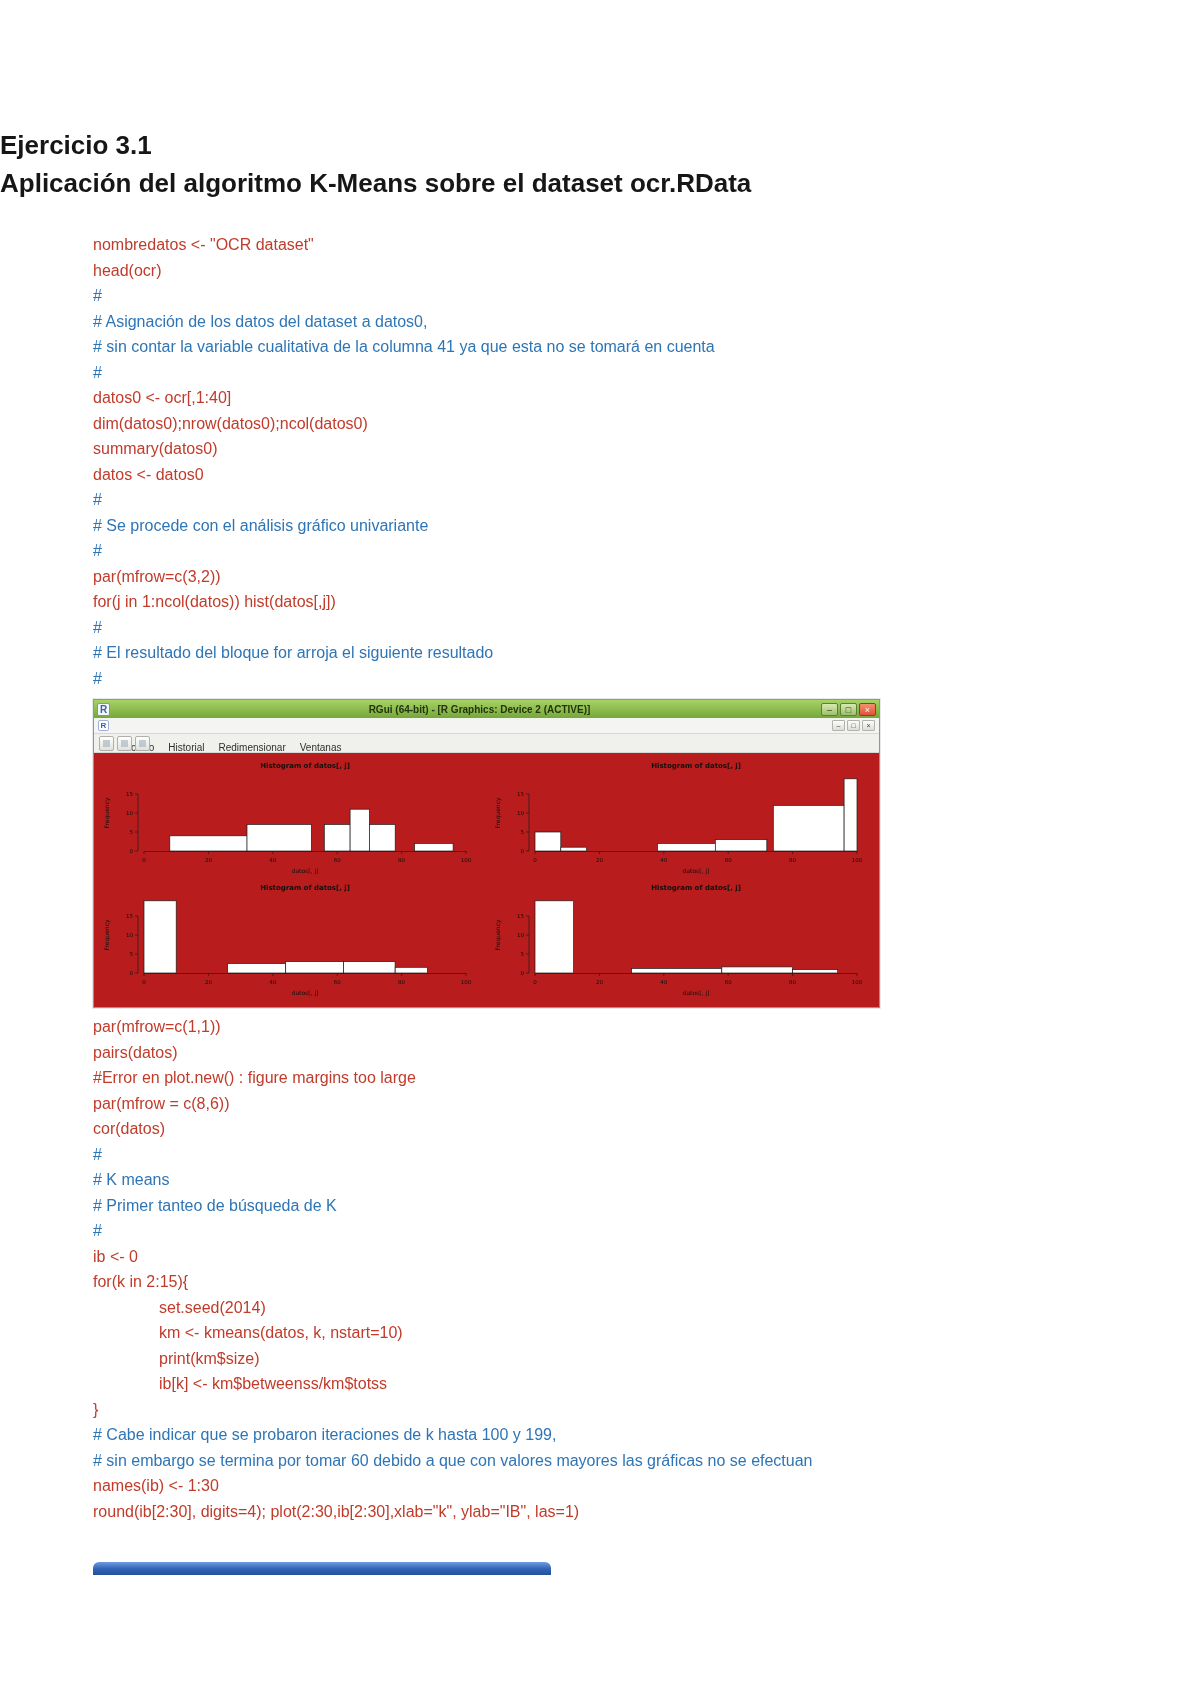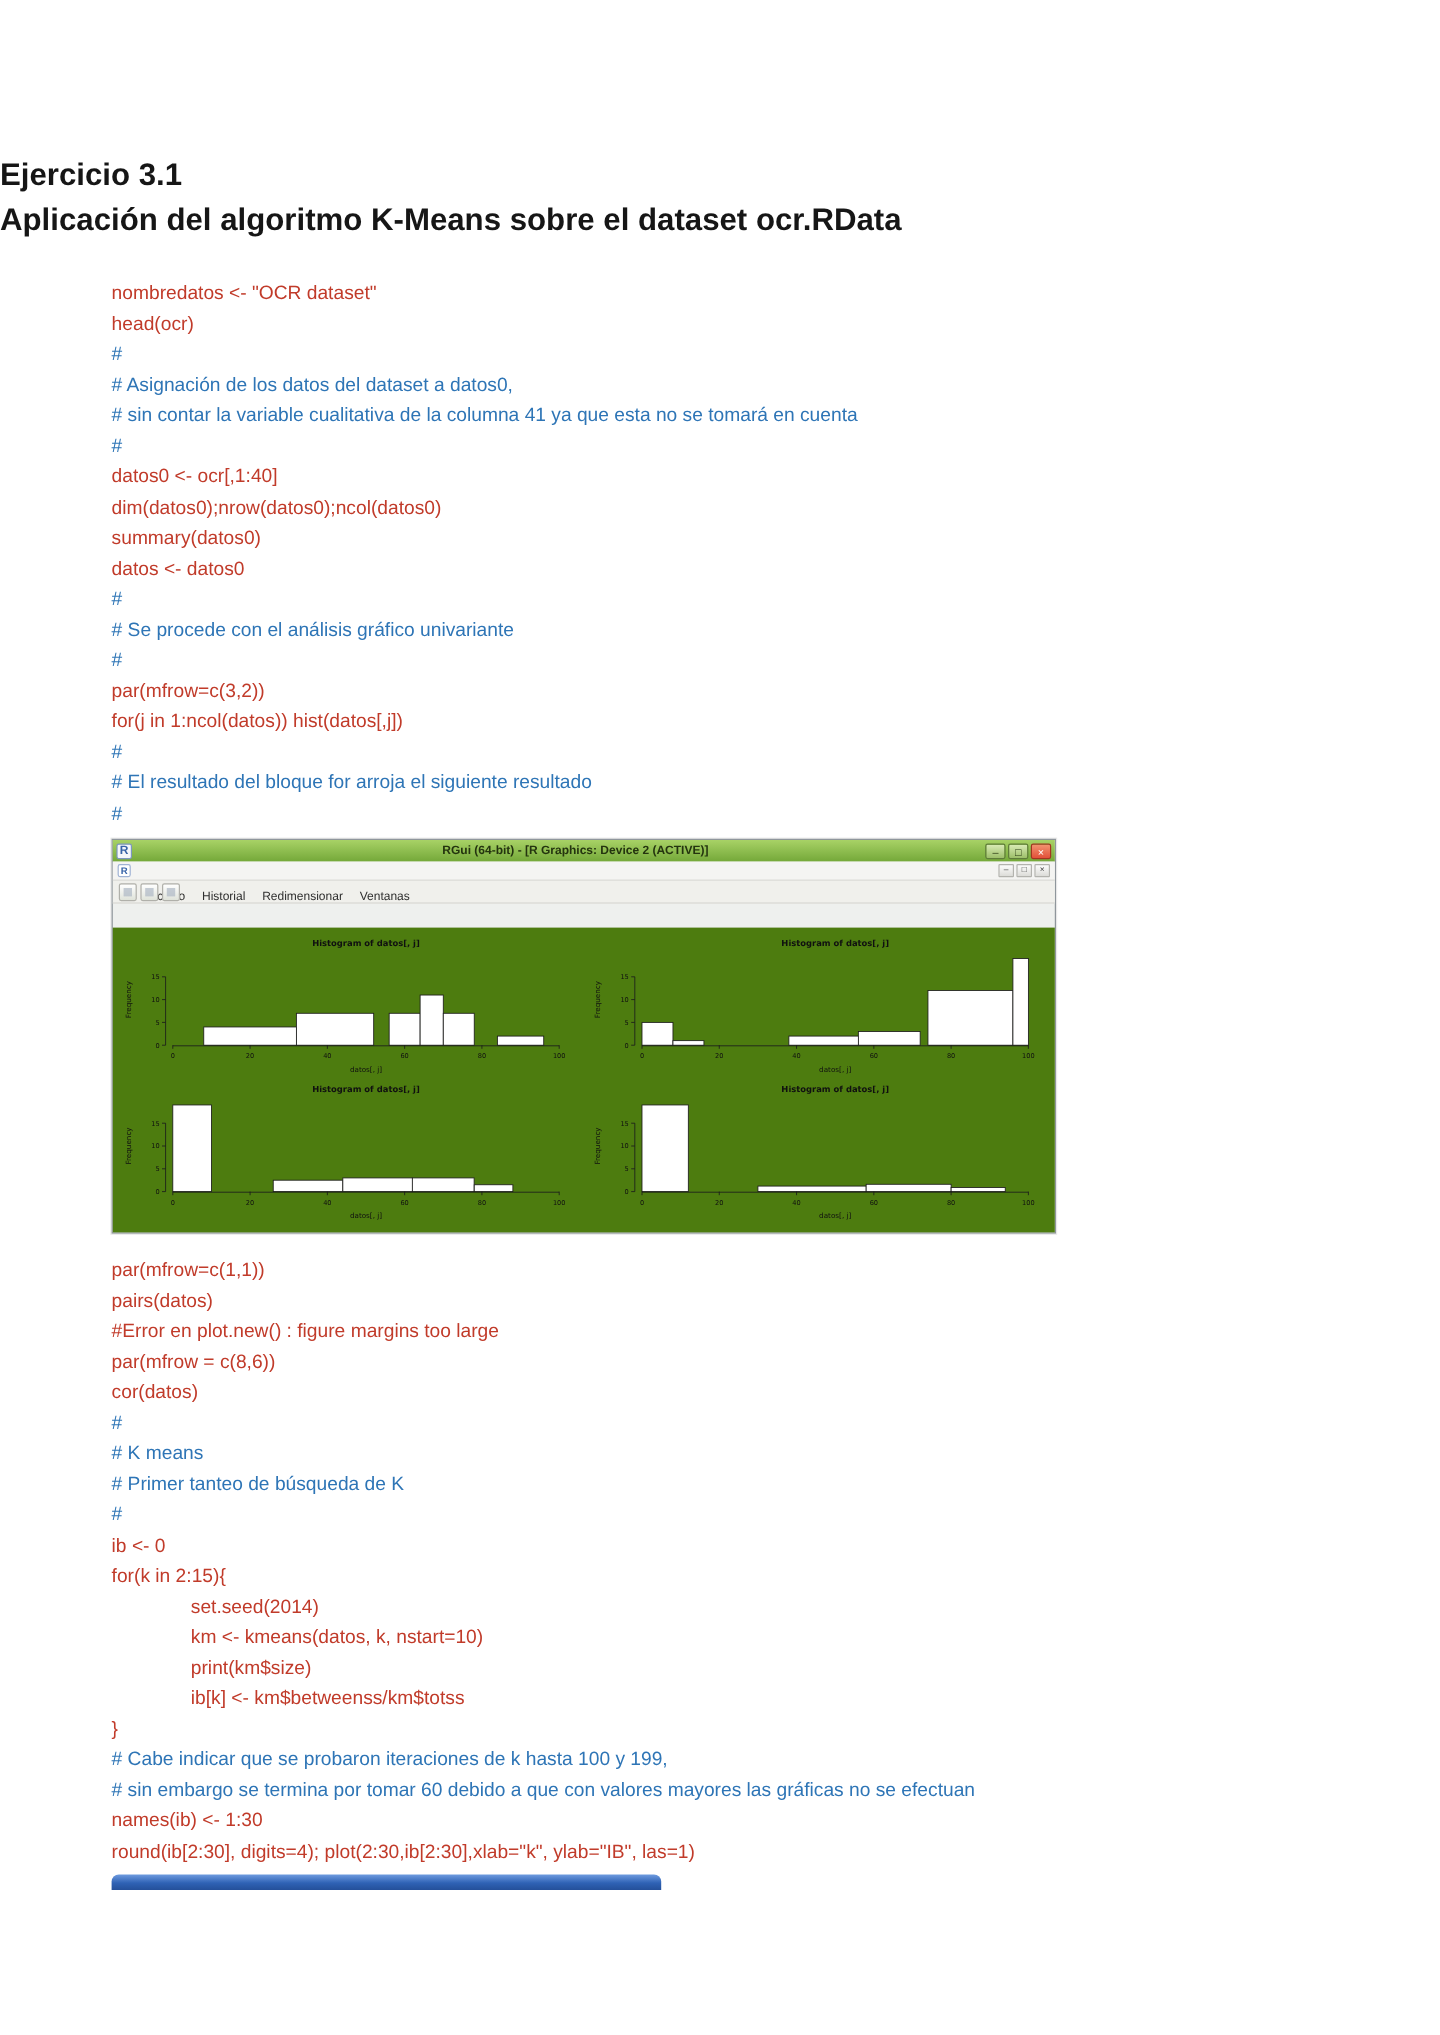--- a/index.html
+++ b/index.html
@@ -5,21 +5,21 @@
   * { margin:0; padding:0; box-sizing:border-box; }
   html,body { background:#ffffff; }
   body { width:1200px; font-family:"Liberation Sans", sans-serif; }
   .page { position:relative; width:1200px; height:1696px; background:#fff; overflow:hidden; }
 
   .titles { padding-top:126px; text-align:left; }
   .doc-title { font-size:26px; font-weight:bold; color:#161616; line-height:38px; font-family:"Liberation Sans", sans-serif; }
 
   .content { margin-left:93px; margin-right:88px; }
   .code-block { margin-top:30px; font-size:16px; line-height:25.5px; }
-  .code-block.second { margin-top:18px; }
+  .code-block.second { margin-top:6px; }
   .code-line { white-space:pre-wrap; font-weight:500; }
   .code-line.code { color:var(--code-red,#c13b2a); }
   .code-line.comment { color:var(--comment-blue,#2e75b6); }
   .code-line.indent1 { padding-left:66px; }
 
   
   .rgui { margin-top:8px; width:787px; border:1px solid #8f969c; background:#eef0ee;
           box-shadow:0 0 0 1px #e8e8e8; }
   .rg-titlebar { height:18px; display:flex; align-items:center; padding:0 3px;
       background:linear-gradient(var(--titlebar-green-light,#a8d266), var(--titlebar-green-dark,#74a839)); }
@@ -38,22 +38,22 @@
   .rg-menu { cursor:default;margin-top:44px; }
   .rg-child-btns { margin-left:auto; display:flex; gap:2px; }
   .rg-child-btn { width:13px; height:11px; font-size:7px; line-height:10px; text-align:center;
       color:#444; background:linear-gradient(#fdfdfd,#dcdcd8); border:1px solid #b3b3ae; border-radius:1px; }
   .rg-toolbar { height:19px; background:#f0f0ec; border-bottom:1px solid #d7d7d3; display:flex;
       align-items:center; gap:3px; padding:0 5px; }
   .rg-tool { width:15px; height:15px; border:1px solid #b0b0aa; border-radius:2px;
       background:linear-gradient(#ffffff,#dfe3da); position:relative; }
   .rg-tool::after { content:""; position:absolute; left:3px; top:3px; right:3px; bottom:3px;
       background:#aeb8c4; opacity:.7; }
-  .rg-plots { background:#4d7c0f; display:grid; grid-template-columns:1fr 1fr; row-gap:4px;
-      justify-items:center; padding:6px 2px 8px 2px;margin-top:20px; }
+  .rg-plots { background:#b91c1c; display:grid; grid-template-columns:1fr 1fr; row-gap:4px;
+      justify-items:center; padding:6px 2px 8px 2px; }
   .plot-cell { width:382px; height:118px; }
 
   svg text { font-family:"DejaVu Sans", sans-serif; }
   .h-title { font-size:7px; font-weight:bold; fill:#101010; text-anchor:middle; }
   .h-tick  { font-size:5.5px; fill:#101010; text-anchor:middle; }
   .h-ytick { font-size:5.5px; fill:#101010; text-anchor:end; }
   .h-lab   { font-size:6px; fill:#101010; text-anchor:middle; }
   .h-bar   { fill:#ffffff; stroke:#1c1c1c; stroke-width:0.7; }
   .h-axis  { stroke:#1c1c1c; stroke-width:0.7; }
 

